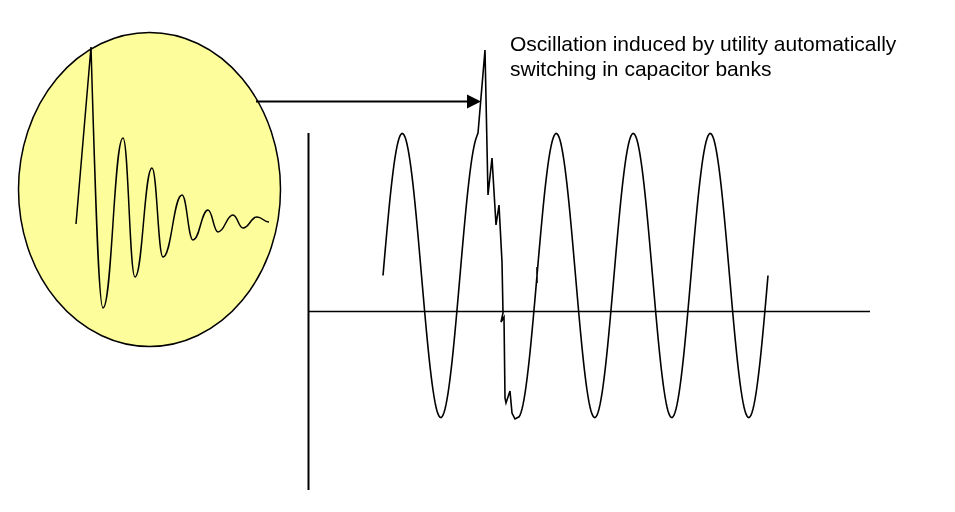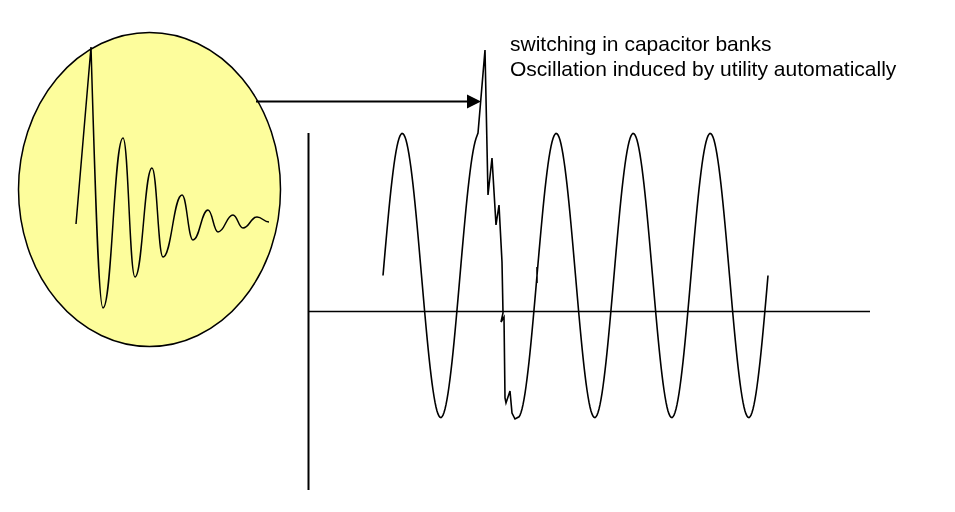--- a/index.html
+++ b/index.html
@@ -31,17 +31,17 @@
     <ellipse stroke-width="1.5" cx="149.5" cy="189.5" rx="131" ry="157" fill="#FDFD9C" stroke="#000000"></ellipse>
     <path fill="none" stroke-width="1.5" stroke-linejoin="miter" d="M 76,224 L 91,47 C 96,220 99,308 103,308 C 112,308 114,138 123,138 C 128.4,138 129.6,277 135,277 C 142.65,277 144.35,168 152,168 C 156.95,168 158.05,257 163,257 C 171.55,257 173.45,195 182,195 C 186.95,195 188.05,240 193,240 C 199.75,240 201.25,210 208,210 C 212.5,210 213.5,232 218,232 C 224.75,232 226.25,215 233,215 C 237.5,215 238.5,228 243,228 C 249.3,228 250.7,217 257,217 C 262.4,217 263.6,222 269,222" stroke="#000000"></path>
     <line stroke-width="1.8" x1="256" y1="101.5" x2="467" y2="101.5" stroke="#000000"></line>
     <polygon points="481,101.5 467,94.5 467,108.5" fill="#000000"></polygon>
     <line stroke-width="2" x1="308.5" x2="308.5" y1="133" y2="490" stroke="#000000"></line>
     <line stroke-width="1.6" x1="308" x2="870" y1="311.5" y2="311.5" stroke="#000000"></line>
     <path fill="none" stroke-width="1.6" stroke-linejoin="miter" d="M 383,275.5 L 384,263.9 L 385,252.4 L 386,241.1 L 387,230 L 388,219.2 L 389,208.7 L 390,198.7 L 391,189.2 L 392,180.3 L 393,172.1 L 394,164.5 L 395,157.6 L 396,151.6 L 397,146.3 L 398,142 L 399,138.5 L 400,135.9 L 401,134.2 L 402,133.5 L 403,133.8 L 404,134.9 L 405,137.1 L 406,140.1 L 407,144 L 408,148.8 L 409,154.5 L 410,161 L 411,168.2 L 412,176.1 L 413,184.7 L 414,193.9 L 415,203.7 L 416,213.9 L 417,224.5 L 418,235.5 L 419,246.7 L 420,258.2 L 421,269.7 L 422,281.3 L 423,292.8 L 424,304.3 L 425,315.5 L 426,326.5 L 427,337.1 L 428,347.3 L 429,357.1 L 430,366.3 L 431,374.9 L 432,382.8 L 433,390 L 434,396.5 L 435,402.2 L 436,407 L 437,410.9 L 438,413.9 L 439,416.1 L 440,417.2 L 441,417.5 L 442,416.8 L 443,415.1 L 444,412.5 L 445,409 L 446,404.7 L 447,399.4 L 448,393.4 L 449,386.5 L 450,378.9 L 451,370.7 L 452,361.8 L 453,352.3 L 454,342.3 L 455,331.8 L 456,321 L 457,309.9 L 458,298.6 L 459,287.1 L 460,275.5 L 461,263.9 L 462,252.4 L 463,241.1 L 464,230 L 465,219.2 L 466,208.7 L 467,198.7 L 468,189.2 L 469,180.3 L 470,172.1 L 471,164.5 L 472,157.6 L 473,151.6 L 474,146.3 L 475,142 L 476,138.5 L 478,133 L 485,50 L 488,195 L 492,158 L 496,225 L 499,205 L 502,262 L 503,313 L 501,322 L 504,317 L 505,398 L 506,403 L 510,391 L 512,413 L 515,419 L 519,416.8 L 520,415.1 L 521,412.5 L 522,409 L 523,404.7 L 524,399.4 L 525,393.4 L 526,386.5 L 527,378.9 L 528,370.7 L 529,361.8 L 530,352.3 L 531,342.3 L 532,331.8 L 533,321 L 534,309.9 L 535,298.6 L 536,287.1 L 537,275.5 L 537,283 L 537,267 L 537,283 L 537,275.5 L 538,263.9 L 539,252.4 L 540,241.1 L 541,230 L 542,219.2 L 543,208.7 L 544,198.7 L 545,189.2 L 546,180.3 L 547,172.1 L 548,164.5 L 549,157.6 L 550,151.6 L 551,146.3 L 552,142 L 553,138.5 L 554,135.9 L 555,134.2 L 556,133.5 L 557,133.8 L 558,134.9 L 559,137.1 L 560,140.1 L 561,144 L 562,148.8 L 563,154.5 L 564,161 L 565,168.2 L 566,176.1 L 567,184.7 L 568,193.9 L 569,203.7 L 570,213.9 L 571,224.5 L 572,235.5 L 573,246.7 L 574,258.2 L 575,269.7 L 576,281.3 L 577,292.8 L 578,304.3 L 579,315.5 L 580,326.5 L 581,337.1 L 582,347.3 L 583,357.1 L 584,366.3 L 585,374.9 L 586,382.8 L 587,390 L 588,396.5 L 589,402.2 L 590,407 L 591,410.9 L 592,413.9 L 593,416.1 L 594,417.2 L 595,417.5 L 596,416.8 L 597,415.1 L 598,412.5 L 599,409 L 600,404.7 L 601,399.4 L 602,393.4 L 603,386.5 L 604,378.9 L 605,370.7 L 606,361.8 L 607,352.3 L 608,342.3 L 609,331.8 L 610,321 L 611,309.9 L 612,298.6 L 613,287.1 L 614,275.5 L 615,263.9 L 616,252.4 L 617,241.1 L 618,230 L 619,219.2 L 620,208.7 L 621,198.7 L 622,189.2 L 623,180.3 L 624,172.1 L 625,164.5 L 626,157.6 L 627,151.6 L 628,146.3 L 629,142 L 630,138.5 L 631,135.9 L 632,134.2 L 633,133.5 L 634,133.8 L 635,134.9 L 636,137.1 L 637,140.1 L 638,144 L 639,148.8 L 640,154.5 L 641,161 L 642,168.2 L 643,176.1 L 644,184.7 L 645,193.9 L 646,203.7 L 647,213.9 L 648,224.5 L 649,235.5 L 650,246.7 L 651,258.2 L 652,269.7 L 653,281.3 L 654,292.8 L 655,304.3 L 656,315.5 L 657,326.5 L 658,337.1 L 659,347.3 L 660,357.1 L 661,366.3 L 662,374.9 L 663,382.8 L 664,390 L 665,396.5 L 666,402.2 L 667,407 L 668,410.9 L 669,413.9 L 670,416.1 L 671,417.2 L 672,417.5 L 673,416.8 L 674,415.1 L 675,412.5 L 676,409 L 677,404.7 L 678,399.4 L 679,393.4 L 680,386.5 L 681,378.9 L 682,370.7 L 683,361.8 L 684,352.3 L 685,342.3 L 686,331.8 L 687,321 L 688,309.9 L 689,298.6 L 690,287.1 L 691,275.5 L 692,263.9 L 693,252.4 L 694,241.1 L 695,230 L 696,219.2 L 697,208.7 L 698,198.7 L 699,189.2 L 700,180.3 L 701,172.1 L 702,164.5 L 703,157.6 L 704,151.6 L 705,146.3 L 706,142 L 707,138.5 L 708,135.9 L 709,134.2 L 710,133.5 L 711,133.8 L 712,134.9 L 713,137.1 L 714,140.1 L 715,144 L 716,148.8 L 717,154.5 L 718,161 L 719,168.2 L 720,176.1 L 721,184.7 L 722,193.9 L 723,203.7 L 724,213.9 L 725,224.5 L 726,235.5 L 727,246.7 L 728,258.2 L 729,269.7 L 730,281.3 L 731,292.8 L 732,304.3 L 733,315.5 L 734,326.5 L 735,337.1 L 736,347.3 L 737,357.1 L 738,366.3 L 739,374.9 L 740,382.8 L 741,390 L 742,396.5 L 743,402.2 L 744,407 L 745,410.9 L 746,413.9 L 747,416.1 L 748,417.2 L 749,417.5 L 750,416.8 L 751,415.1 L 752,412.5 L 753,409 L 754,404.7 L 755,399.4 L 756,393.4 L 757,386.5 L 758,378.9 L 759,370.7 L 760,361.8 L 761,352.3 L 762,342.3 L 763,331.8 L 764,321 L 765,309.9 L 766,298.6 L 767,287.1 L 768,275.5" stroke="#000000"></path>
   </svg>
 
   <div class="annotation">
+    <div>Oscillation induced by utility automatically</div>
     <div>switching in capacitor banks</div>
-    <div>Oscillation induced by utility automatically</div>
   </div>
 
 </div>
 
 </body></html>

